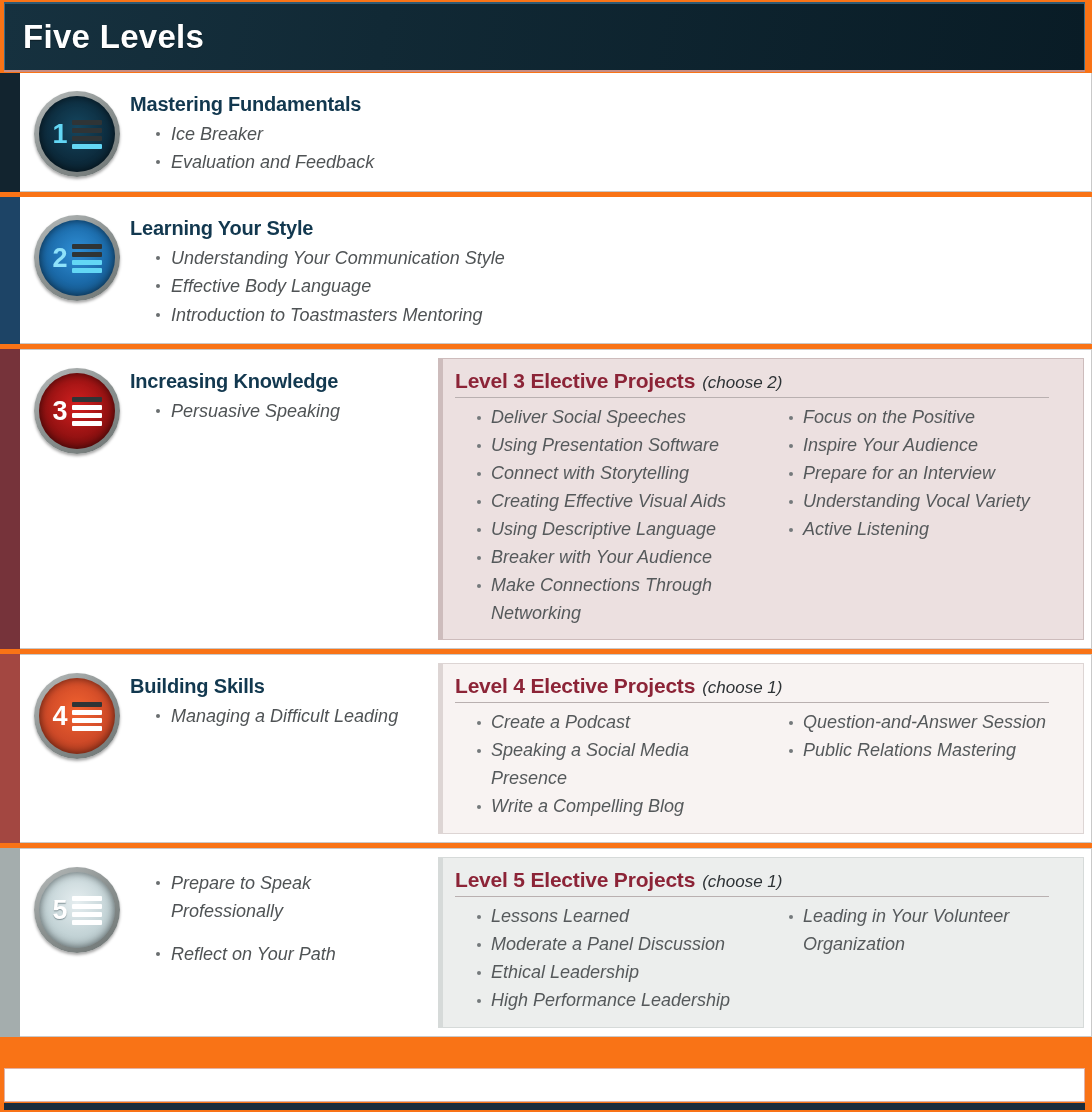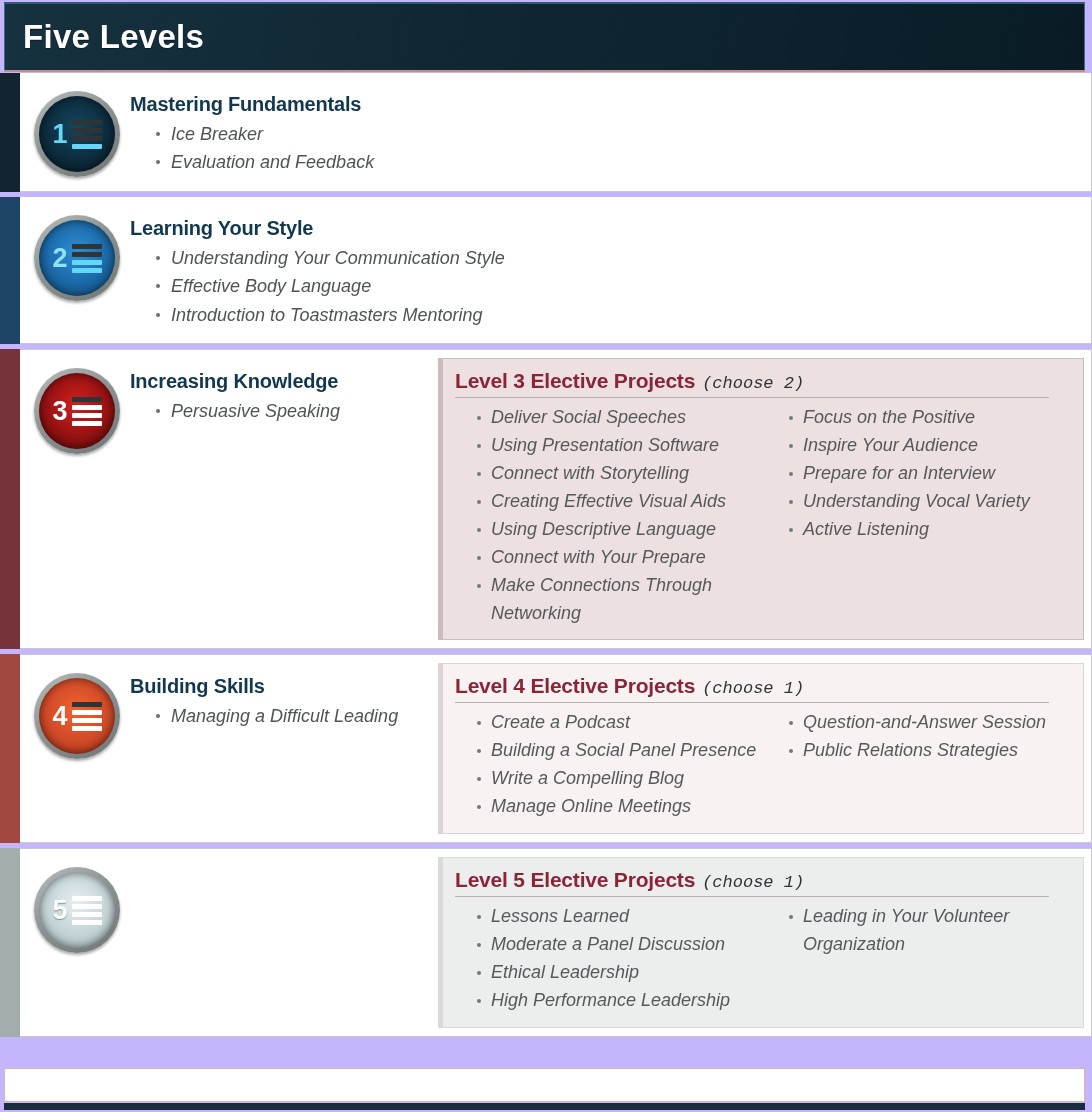--- a/index.html
+++ b/index.html
@@ -2,21 +2,21 @@
 <html><head>
 <meta charset="utf-8">
 <style>
   html,body{margin:0;padding:0;}
   body{
     width:1092px;height:1112px;
     background:#ffffff;
     font-family:"Liberation Sans", sans-serif;
     overflow:hidden;
   }
-  .page{position:relative;width:1092px;height:1112px;background:#c4b5fd;}
+  .page{position:relative;width:1092px;height:1112px;background:#f97316;}
 
   
   .header{
     position:absolute;left:4px;top:2px;width:1081px;height:68px;
     background:linear-gradient(100deg,#16313f 0%,#112935 35%,#091c26 100%);
     border-top:2px solid #2e5a74;
     border-left:1px solid #3a6b87;
     border-right:1px solid #3a6b87;
     box-sizing:border-box;
     display:flex;align-items:center;
@@ -106,21 +106,21 @@
     border-top:1px solid #d2c7c7;border-right:1px solid #d2c7c7;border-bottom:1px solid #d2c7c7;
   }
   .panel.p3{background:#ece0e0;border-left-color:#78333b;border-color:#cdbcbc;}
   .panel.p4{background:#f8f3f2;border-left-color:#9a2f3c;border-color:#ddd5d4;}
   .panel.p5{background:#eceeed;border-left-color:#8f9a98;border-color:#d6dad9;}
   .panel-head{display:flex;align-items:baseline;gap:7px;padding-bottom:4px;}
   .panel-title{
     font-size:21px;font-weight:bold;color:#8c2437;
     font-family:"Liberation Sans", sans-serif;letter-spacing:-.2px;
   }
-  .panel-note{font-size:17px;font-style:italic;color:#2e3336;font-family:Liberation Mono, monospace;}
+  .panel-note{font-size:17px;font-style:italic;color:#2e3336;}
   .panel-rule{height:1px;background:#b9b0b0;width:calc(100% - 30px);margin:0 0 6px 0;}
   .panel-cols{display:flex;}
   .panel-cols ul{list-style:none;margin:0;padding:0 0 0 22px;flex:1 1 50%;}
   .panel-cols li{
     position:relative;font-style:italic;font-size:18px;color:#55595b;
     line-height:1.55;padding-left:14px;
   }
   .panel-cols li:before{
     content:"";position:absolute;left:0;top:12px;width:4px;height:4px;
     border-radius:50%;background:#74797b;
@@ -226,21 +226,21 @@
               <span class="panel-note">(choose 2)</span>
             </div>
             <div class="panel-rule"></div>
             <div class="panel-cols">
               <ul>
                 <li>Deliver Social Speeches</li>
                 <li>Using Presentation Software</li>
                 <li>Connect with Storytelling</li>
                 <li>Creating Effective Visual Aids</li>
                 <li>Using Descriptive Language</li>
-                <li>Connect with Your Prepare</li>
+                <li>Breaker with Your Audience</li>
                 <li>Make Connections Through Networking</li>
               </ul>
               <ul>
                 <li>Focus on the Positive</li>
                 <li>Inspire Your Audience</li>
                 <li>Prepare for an Interview</li>
                 <li>Understanding Vocal Variety</li>
                 <li>Active Listening</li>
               </ul>
             </div>
@@ -271,27 +271,26 @@
           </div>
           <div class="panel p4">
             <div class="panel-head">
               <span class="panel-title">Level 4 Elective Projects</span>
               <span class="panel-note">(choose 1)</span>
             </div>
             <div class="panel-rule"></div>
             <div class="panel-cols">
               <ul>
                 <li>Create a Podcast</li>
-                <li>Building a Social Panel Presence</li>
+                <li>Speaking a Social Media Presence</li>
                 <li>Write a Compelling Blog</li>
-                <li>Manage Online Meetings</li>
               </ul>
               <ul>
                 <li>Question-and-Answer Session</li>
-                <li>Public Relations Strategies</li>
+                <li>Public Relations Mastering</li>
               </ul>
             </div>
           </div>
         </div>
       </div>
       <div class="row r5">
         <div class="stripe" style="background:#a4adad"></div>
         <div class="rowbody">
           <div class="core narrow">
             <div class="badge b5">
@@ -299,20 +298,24 @@
                 <span class="num">5</span>
                 <span class="bars">
                   <i style="background:#ffffff"></i>
                   <i style="background:#ffffff"></i>
                   <i style="background:#ffffff"></i>
                   <i style="background:#ffffff"></i>
                 </span>
               </div>
             </div>
             <div class="coretext">
+              <ul class="proj">
+                <li>Prepare to Speak Professionally</li>
+                <li class="gap">Reflect on Your Path</li>
+              </ul>
             </div>
           </div>
           <div class="panel p5">
             <div class="panel-head">
               <span class="panel-title">Level 5 Elective Projects</span>
               <span class="panel-note">(choose 1)</span>
             </div>
             <div class="panel-rule"></div>
             <div class="panel-cols">
               <ul>

